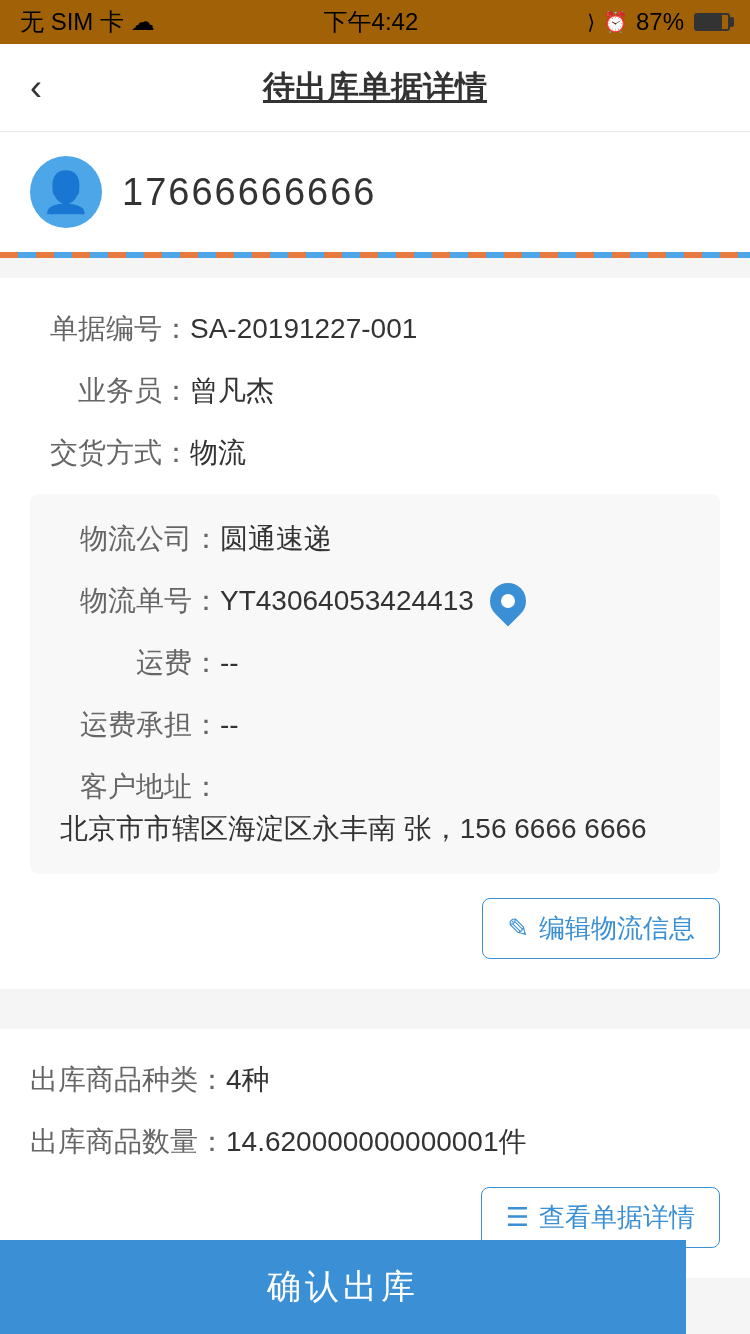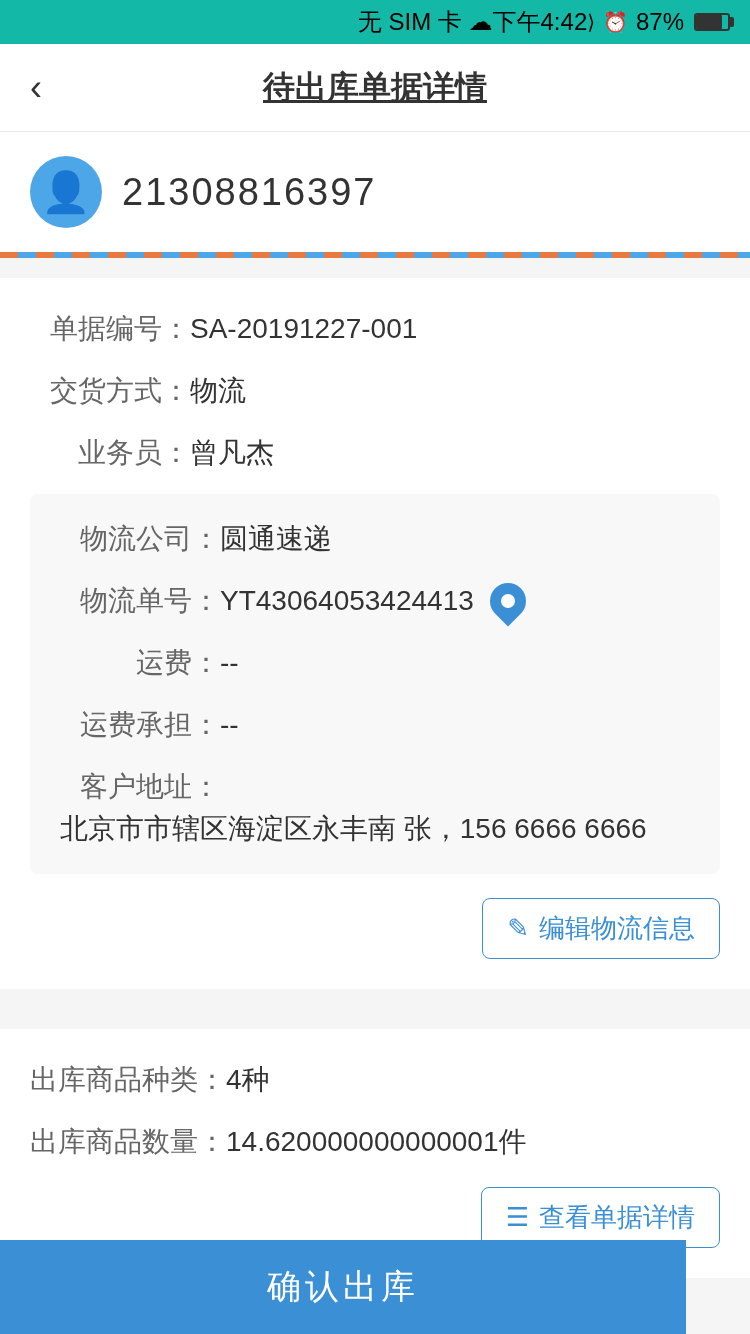--- a/index.html
+++ b/index.html
@@ -9,25 +9,25 @@
       background: #f5f5f5;
       width: 750px;
       min-height: 1334px;
       position: relative;
       font-size: 28px;
       overflow-x: hidden;
     }
 
     
     .status-bar {
-      background: #14b8a6;
+      background: #a16207;
       height: 44px;
       display: flex;
       align-items: center;
-      justify-content: flex-end;
+      justify-content: space-between;
       padding: 7px 20px;
       font-size: 24px;
       font-weight: 500;
     }
     .status-left { display: flex; align-items: center; gap: 10px; }
     .status-right { display: flex; align-items: center; gap: 8px; }
 
     
     .nav-bar {
       background: #fff;
@@ -257,37 +257,37 @@
 
 <div class="nav-bar">
   <div class="back-btn">‹</div>
   <div class="nav-title">待出库单据详情</div>
 </div>
 
 <div class="customer-header">
   <div class="avatar">
     <span class="avatar-icon">👤</span>
   </div>
-  <span class="customer-phone">21308816397</span>
+  <span class="customer-phone">17666666666</span>
 </div>
 
 <div class="dashed-line"></div>
 
 <div class="section">
   <div class="info-row">
     <span class="info-label">单据编号：</span>
     <span class="info-value">SA-20191227-001</span>
   </div>
   <div class="info-row">
+    <span class="info-label">业务员：</span>
+    <span class="info-value">曾凡杰</span>
+  </div>
+  <div class="info-row">
     <span class="info-label">交货方式：</span>
     <span class="info-value">物流</span>
-  </div>
-  <div class="info-row">
-    <span class="info-label">业务员：</span>
-    <span class="info-value">曾凡杰</span>
   </div>
 
   <div class="logistics-box">
     <div class="logistics-row">
       <span class="logistics-label">物流公司：</span>
       <span class="logistics-value">圆通速递</span>
     </div>
     <div class="logistics-row">
       <span class="logistics-label">物流单号：</span>
       <div class="tracking-row">

